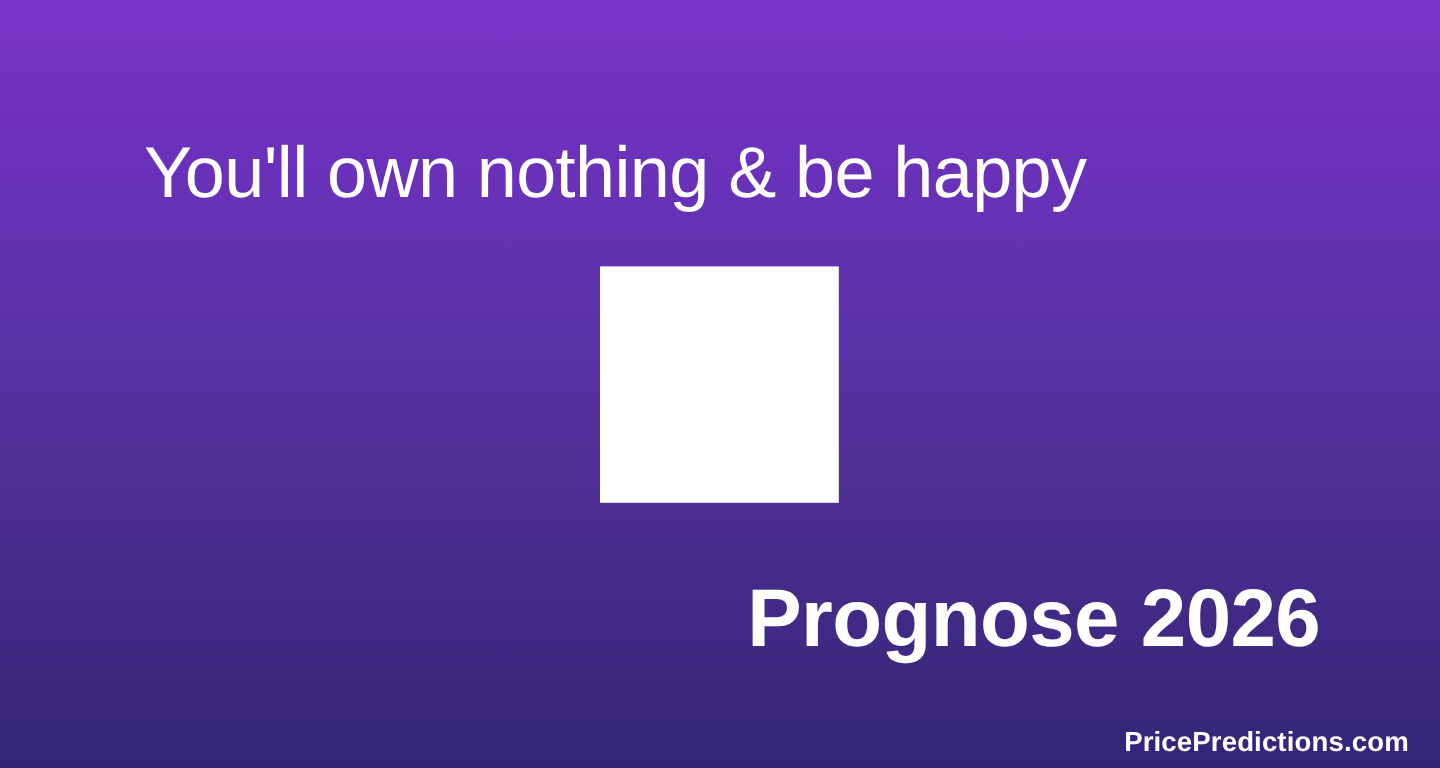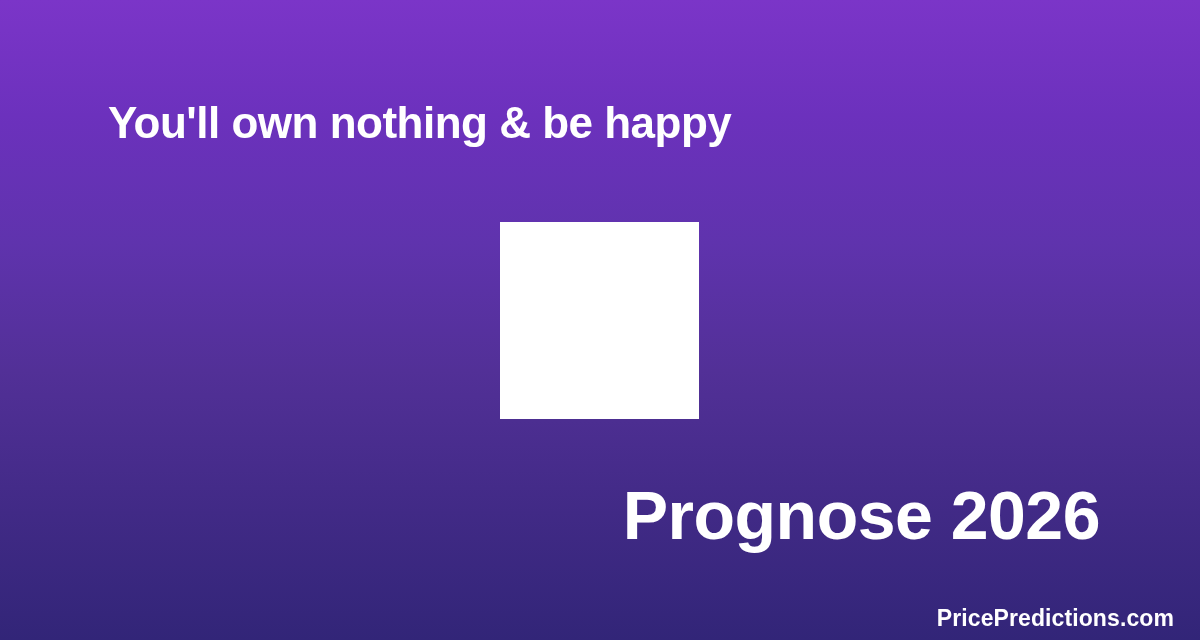--- a/index.html
+++ b/index.html
@@ -24,24 +24,24 @@
     font-family: "Liberation Sans", "DejaVu Sans", sans-serif;
     -webkit-font-smoothing: antialiased;
   }
 
   
   .headline {
     position: absolute;
     left: 104px;
     top: 96px;
     width: 1000px;
-    margin: 4px;
-    font-size: 44px;
+    margin: 16px;
+    font-size: 60px;
     line-height: 1.06;
-    font-weight: 700;
+    font-weight: 400;
     letter-spacing: -0.5px;
     color: #ffffff;
     white-space: nowrap;
   }
 
   
   .logo-plate {
     position: absolute;
     left: 500px;
     top: 222px;

